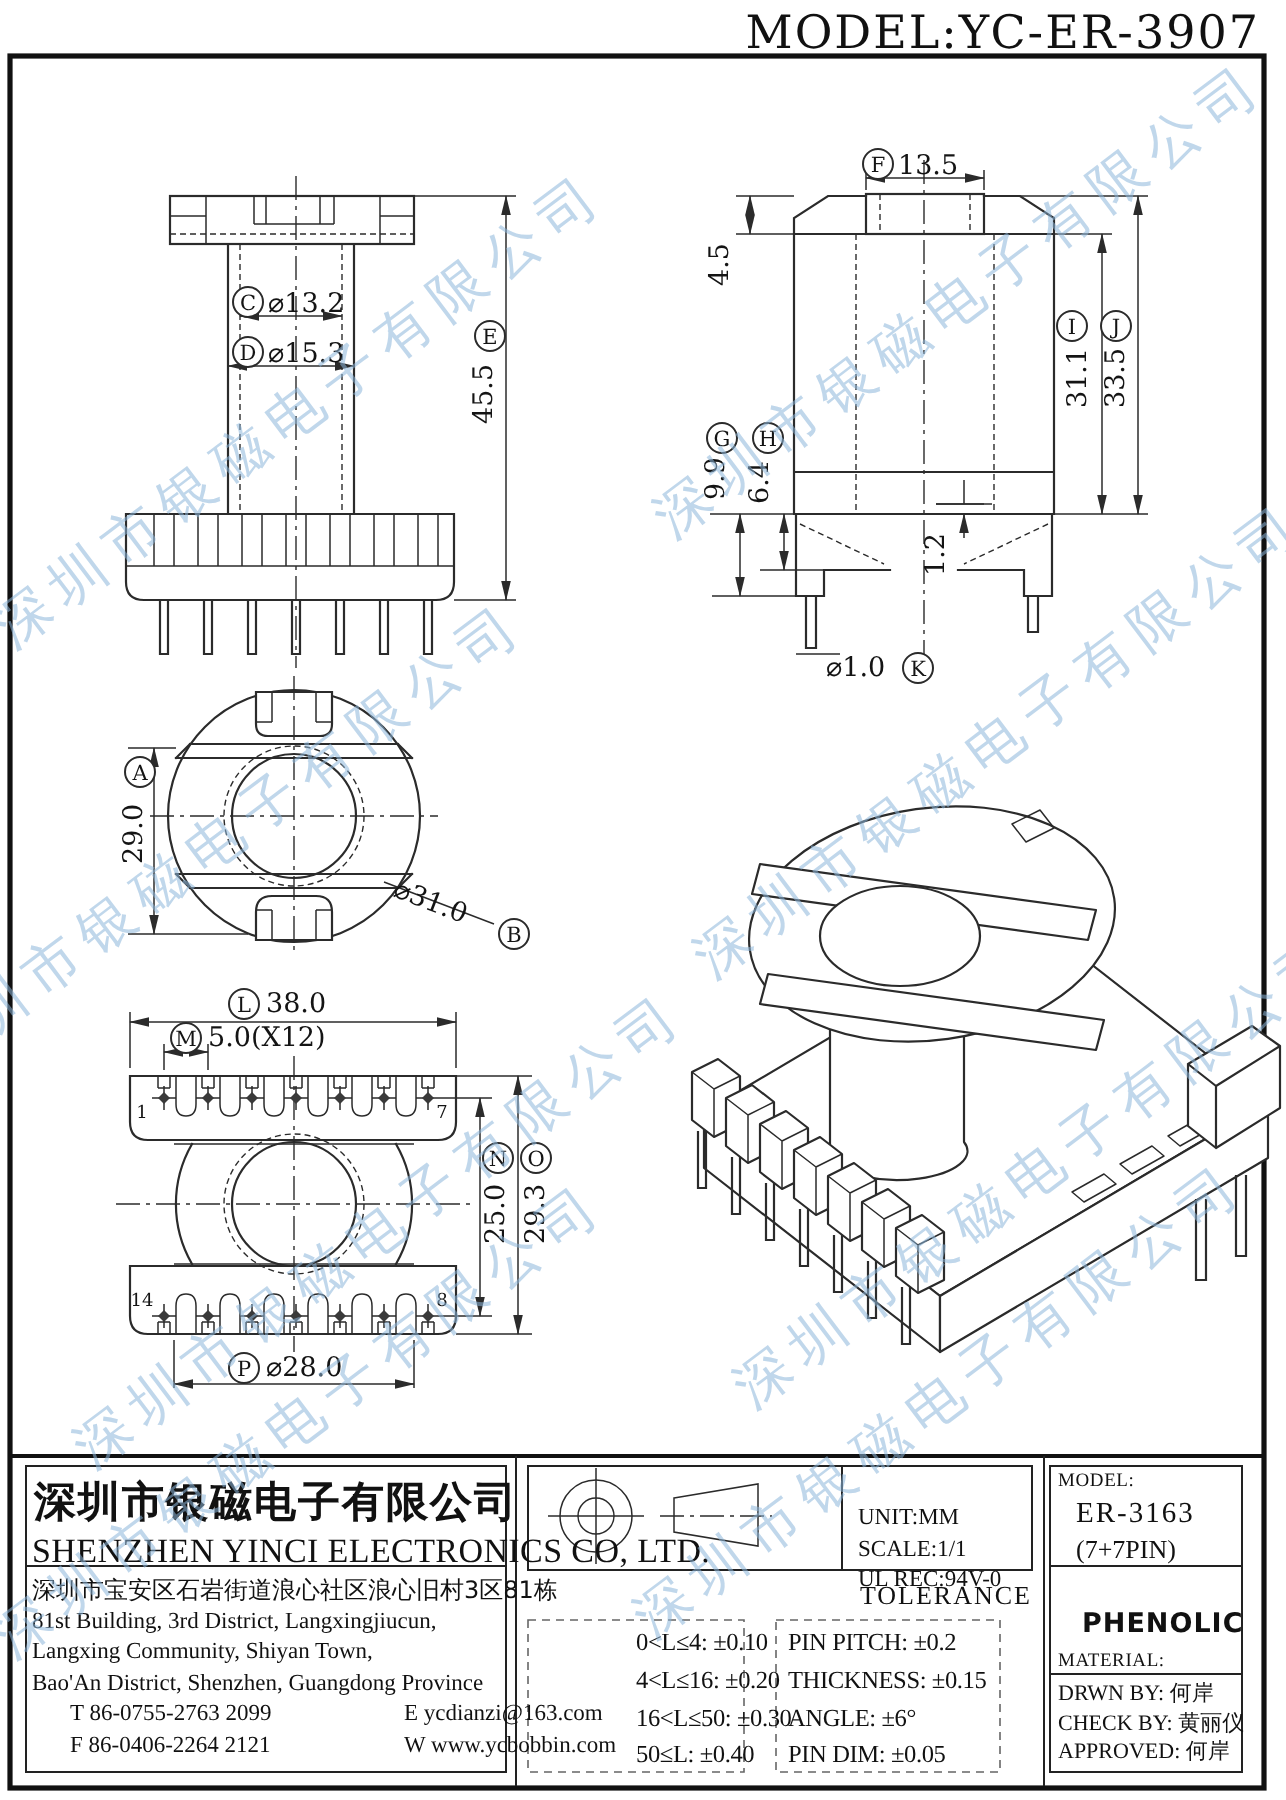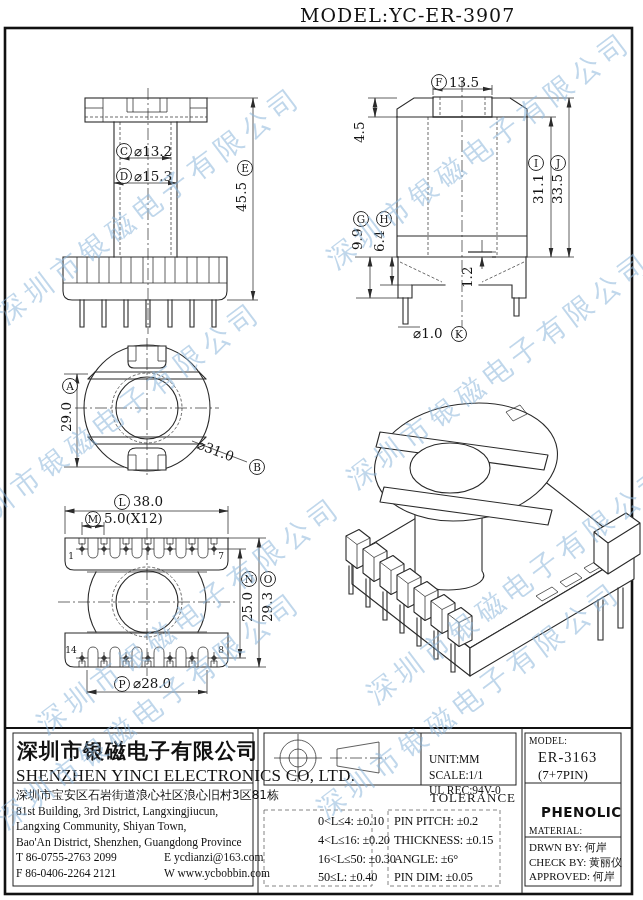--- a/index.html
+++ b/index.html
@@ -17,28 +17,28 @@
   .dash{stroke:#666;stroke-width:.8;stroke-dasharray:4 3;fill:none;}
   .bd{stroke:#111;stroke-width:2.6;fill:none;}
   .tb{stroke:#222;stroke-width:1;fill:none;}
   .tb2{stroke:#111;stroke-width:2;fill:none;}
   text.dt{font-family:"DejaVu Serif",serif;font-size:13.5px;fill:#141414;}
   text.bl{font-family:"DejaVu Serif",serif;font-size:10.5px;fill:#141414;text-anchor:middle;}
   text.pn{font-family:"DejaVu Serif",serif;font-size:9px;fill:#141414;text-anchor:middle;}
   circle.bc{fill:#fff;stroke:#2b2b2b;stroke-width:1;}
   
   .txt{position:absolute;z-index:2;white-space:nowrap;}
-  #hdr{left:300px;top:4px;width:330px;font-family:"DejaVu Serif",serif;
-       font-size:19px;letter-spacing:1px;}
+  #hdr{left:300px;top:4px;width:330px;text-align:right;font-family:"DejaVu Serif",serif;
+       font-size:23px;letter-spacing:1px;}
   .cn-name{left:17px;top:737px;width:234px;font-family:"DejaVu Sans",sans-serif;
        font-weight:bold;font-size:21px;letter-spacing:1px;}
   .en-name{left:16px;top:766px;font-size:17px;letter-spacing:.2px;}
   .addr{left:16px;top:788px;font-size:11.5px;line-height:15.5px;}
   .addr .cnline{font-size:12px;font-family:"DejaVu Sans",sans-serif;}
-  .contact span{display:inline-block;}
+  .contact span{display:inline-block;margin-left:19px;}
   .spec{left:429px;top:752px;font-size:11.5px;line-height:15.5px;font-family:"Liberation Serif",serif;}
   .tolhdr{left:264px;top:790px;width:252px;text-align:right;font-size:13px;letter-spacing:1px;}
   .tol{font-size:12.3px;line-height:18.8px;letter-spacing:-.2px;}
   #tolL{left:270px;top:812px;margin-left:48px;}
   #tolR{left:394px;top:812px;}
   .lbl-s{font-size:9.5px;letter-spacing:.3px;}
   #mlabel{left:529px;top:736px;}
   #mval{left:538px;top:749px;font-size:14.5px;letter-spacing:1px;}
   #mpins{left:538px;top:767px;font-size:13px;}
   #matlabel{left:529px;top:786px;margin-top:40px;}

